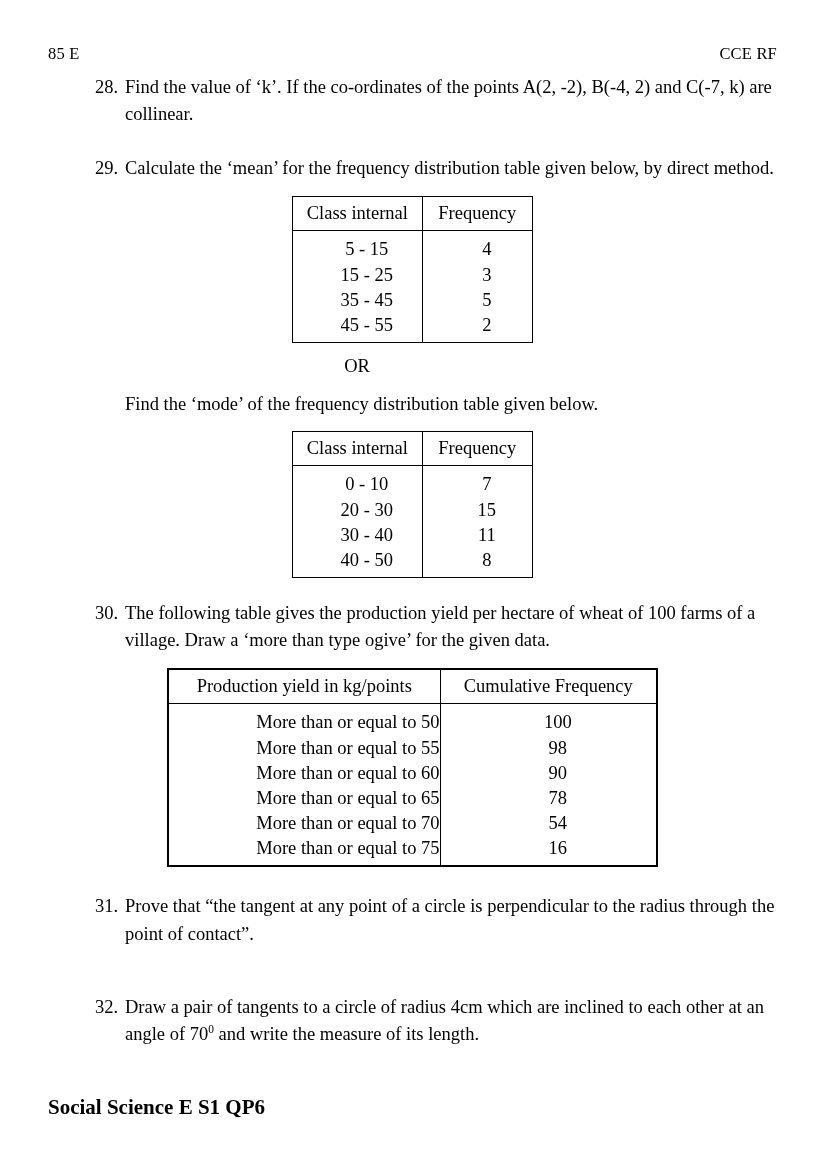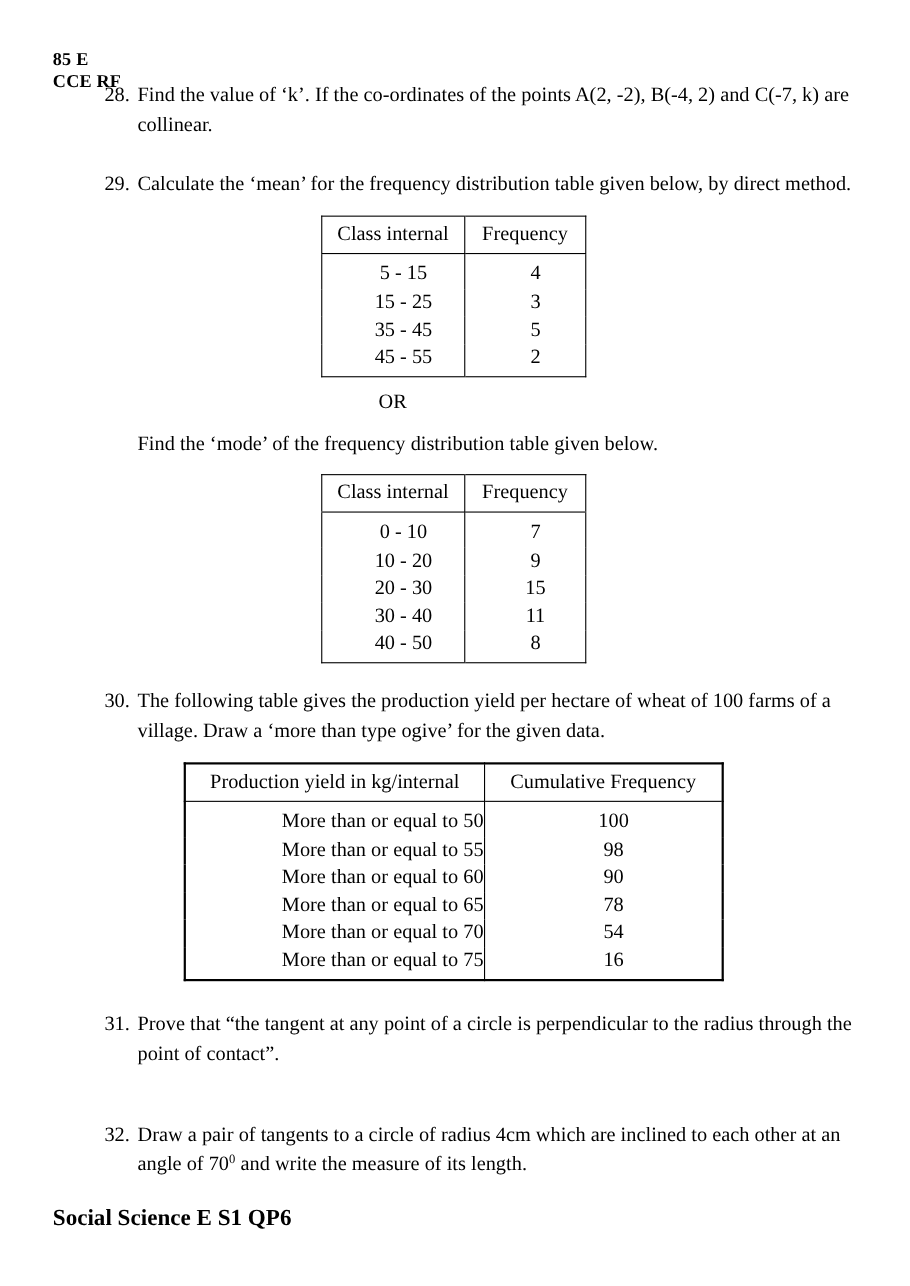--- a/index.html
+++ b/index.html
@@ -24,24 +24,23 @@
   
   .runhead {
     position: absolute;
     left: 48px;
     right: 50px;
     top: 44px;
     height: 22px;
     display: flex;
     justify-content: space-between;
     align-items: baseline;
-    font-weight: bold;
+    font-weight: normal;
     font-size: 16.5px;
     letter-spacing: 0.2px;
-    flex-direction: column;
   }
 
   
   .content {
     position: absolute;
     left: 88px;
     top: 74px;
     width: 692px;
   }
 
@@ -237,24 +236,20 @@
             <th class="c1">Class internal</th>
             <th class="c2">Frequency</th>
           </tr>
         </thead>
         <tbody>
           <tr>
             <td class="c1">0 - 10</td>
             <td class="c2">7</td>
           </tr>
           <tr>
-            <td class="c1">10 - 20</td>
-            <td class="c2">9</td>
-          </tr>
-          <tr>
             <td class="c1">20 - 30</td>
             <td class="c2">15</td>
           </tr>
           <tr>
             <td class="c1">30 - 40</td>
             <td class="c2">11</td>
           </tr>
           <tr>
             <td class="c1">40 - 50</td>
             <td class="c2">8</td>
@@ -269,21 +264,21 @@
       <div class="qnum">30.</div>
       <div class="qtext">The following table gives the production yield per hectare of wheat of 100 farms of a village. Draw a ‘more than type ogive’ for the given data.</div>
     </div>
 
     <div class="spacer-t3"></div>
 
     <div class="tbl-wrap wide">
       <table class="freq wide">
         <thead>
           <tr>
-            <th class="c1">Production yield in kg/internal</th>
+            <th class="c1">Production yield in kg/points</th>
             <th class="c2">Cumulative Frequency</th>
           </tr>
         </thead>
         <tbody>
           <tr>
             <td class="c1">More than or equal to 50</td>
             <td class="c2">100</td>
           </tr>
           <tr>
             <td class="c1">More than or equal to 55</td>

